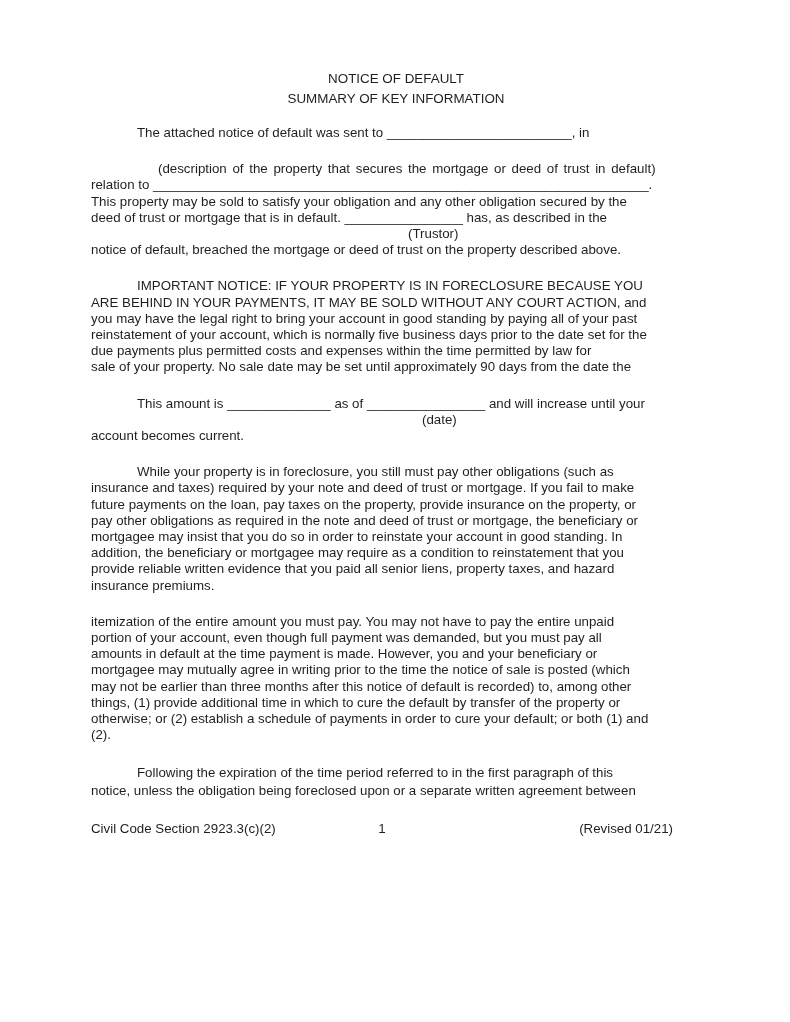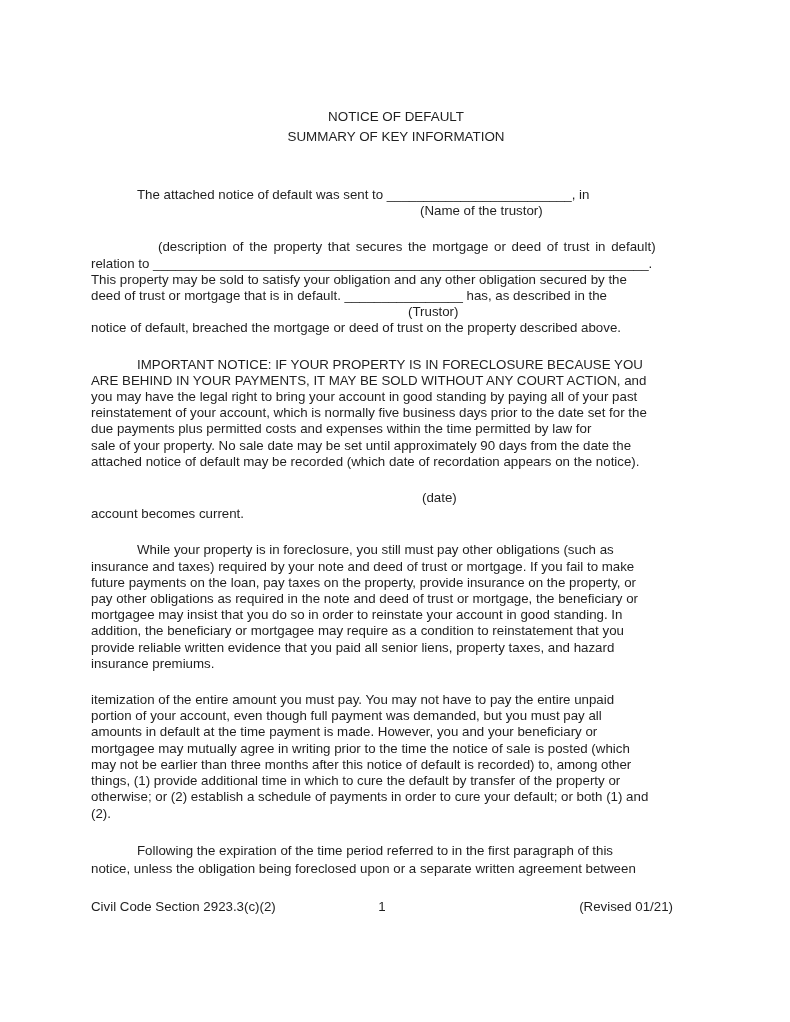--- a/index.html
+++ b/index.html
@@ -11,30 +11,30 @@
     width: 790px;
     height: 1022px;
     font-family: "Liberation Sans", sans-serif;
     color: #1f1f1f;
     overflow: hidden;
   }
   .page {
     box-sizing: border-box;
     width: 790px;
     height: 908px;
-    padding: 107px 89px 0 91px;
+    padding: 69px 89px 0 91px;
     background: #ffffff;
   }
   .title-block {
     text-align: center;
     font-size: 13.4px;
     line-height: 20px;
   }
   .doc-body {
-    margin-top: 40px;
+    margin-top: 16px;
     font-size: 13.3px;
     line-height: 16.2px;
     width: 610px;
   }
   .para { margin: 0 0 20px 0; }
   .line { white-space: nowrap; }
   .ind { padding-left: 46px; }
   .cap-name    { padding-left: 329px; }
   .cap-desc    { padding-left: 67px; word-spacing: 2px; }
   .cap-trustor { padding-left: 317px; }
@@ -59,43 +59,42 @@
 
   <div class="title-block">
     <div class="line">NOTICE OF DEFAULT</div>
     <div class="line">SUMMARY OF KEY INFORMATION</div>
   </div>
 
   <div class="doc-body">
 
     <div class="para">
       <div class="line ind">The attached notice of default was sent to _________________________, in</div>
-      <div class="line cap-name">(Name of the trustor)</div>
     </div>
 
     <div class="para">
       <div class="line cap-desc">(description of the property that secures the mortgage or deed of trust in default)</div>
       <div class="line">relation to ___________________________________________________________________.</div>
       <div class="line">This property may be sold to satisfy your obligation and any other obligation secured by the</div>
       <div class="line">deed of trust or mortgage that is in default. ________________ has, as described in the</div>
       <div class="line cap-trustor">(Trustor)</div>
       <div class="line">notice of default, breached the mortgage or deed of trust on the property described above.</div>
     </div>
 
     <div class="para">
       <div class="line ind">IMPORTANT NOTICE: IF YOUR PROPERTY IS IN FORECLOSURE BECAUSE YOU</div>
       <div class="line">ARE BEHIND IN YOUR PAYMENTS, IT MAY BE SOLD WITHOUT ANY COURT ACTION, and</div>
       <div class="line">you may have the legal right to bring your account in good standing by paying all of your past</div>
       <div class="line">reinstatement of your account, which is normally five business days prior to the date set for the</div>
       <div class="line">due payments plus permitted costs and expenses within the time permitted by law for</div>
       <div class="line">sale of your property. No sale date may be set until approximately 90 days from the date the</div>
-      <div class="line">attached notice of default may be recorded (which date of recordation appears on the notice).</div>
     </div>
 
     <div class="para">
+      <div class="line ind">This amount is ______________ as of ________________ and will increase until your</div>
       <div class="line cap-date">(date)</div>
       <div class="line">account becomes current.</div>
     </div>
 
     <div class="para">
       <div class="line ind">While your property is in foreclosure, you still must pay other obligations (such as</div>
       <div class="line">insurance and taxes) required by your note and deed of trust or mortgage. If you fail to make</div>
       <div class="line">future payments on the loan, pay taxes on the property, provide insurance on the property, or</div>
       <div class="line">pay other obligations as required in the note and deed of trust or mortgage, the beneficiary or</div>
       <div class="line">mortgagee may insist that you do so in order to reinstate your account in good standing. In</div>

